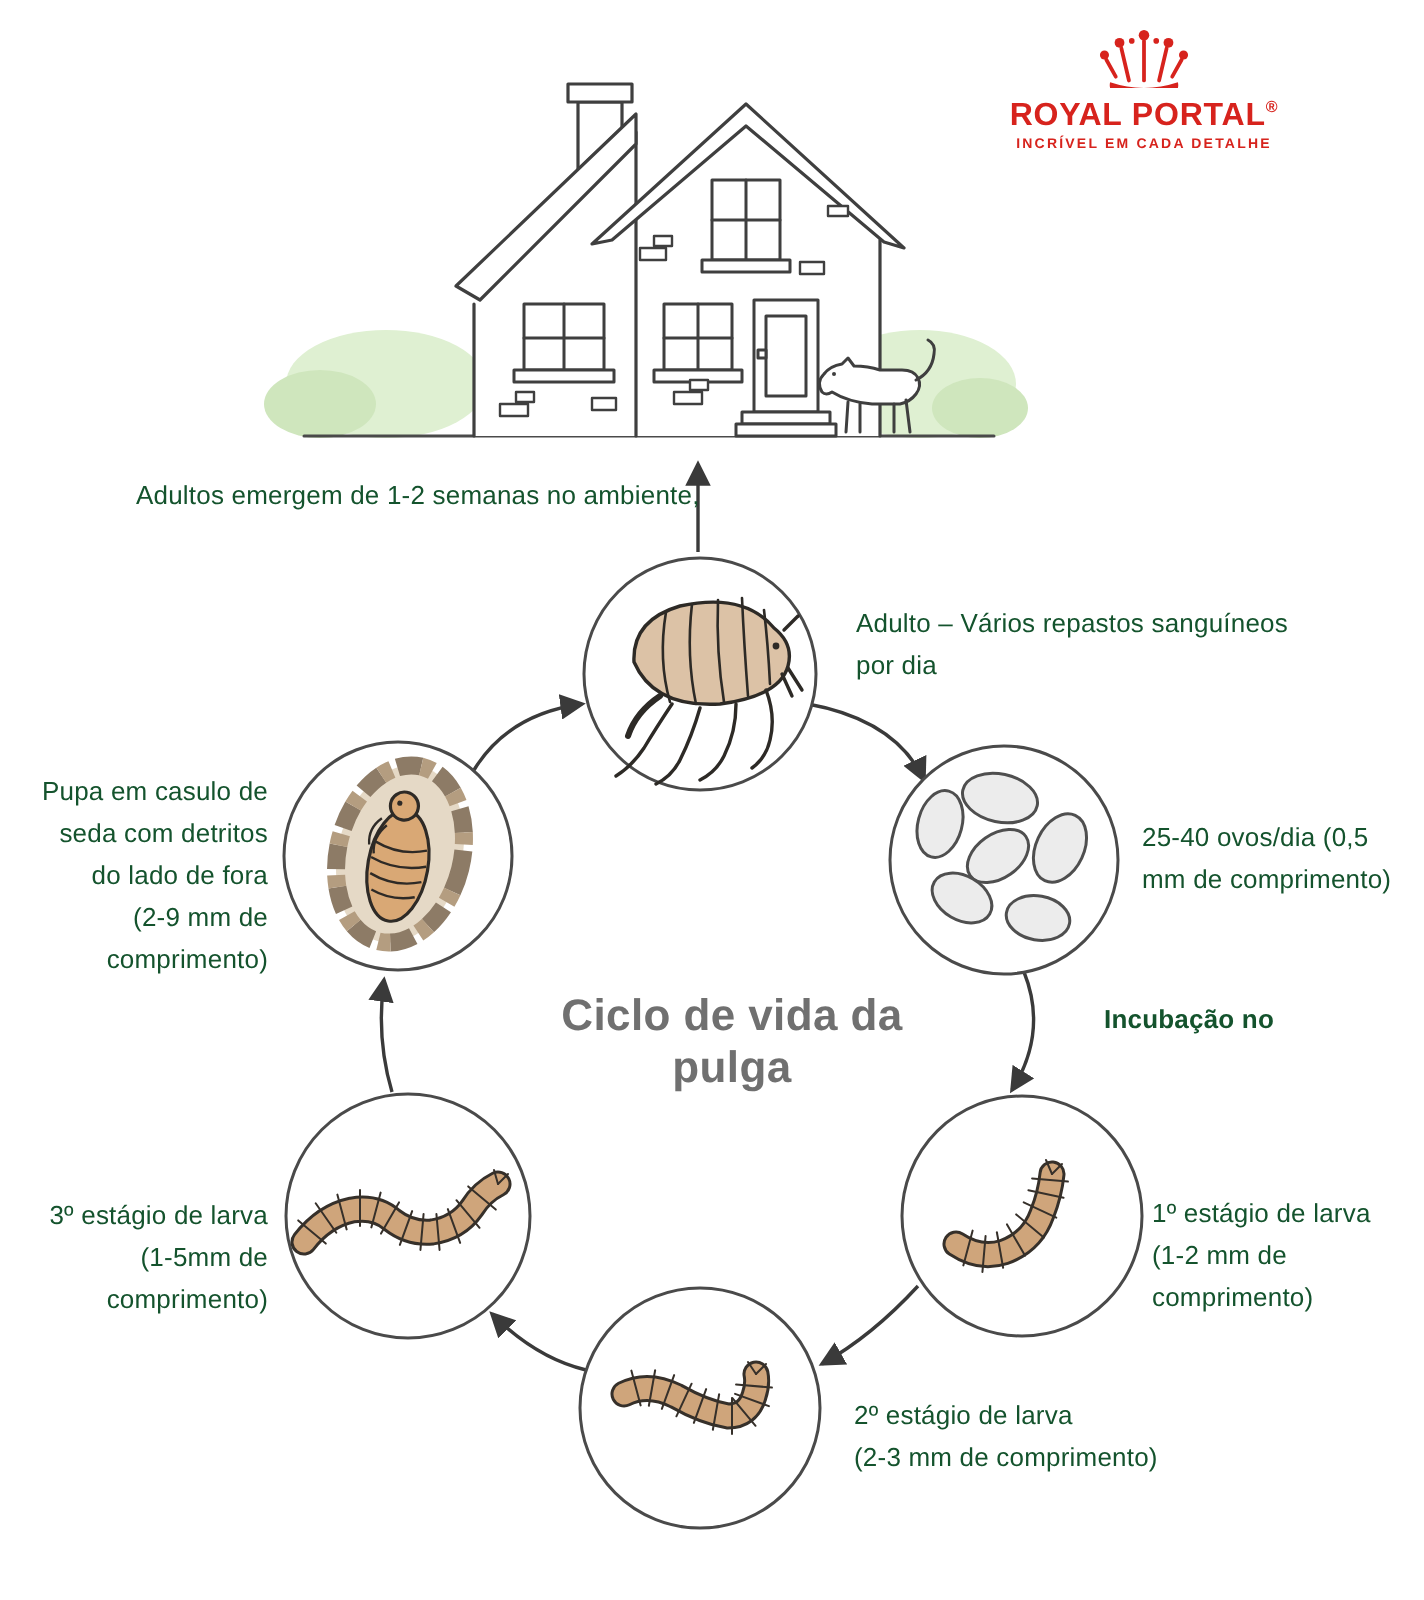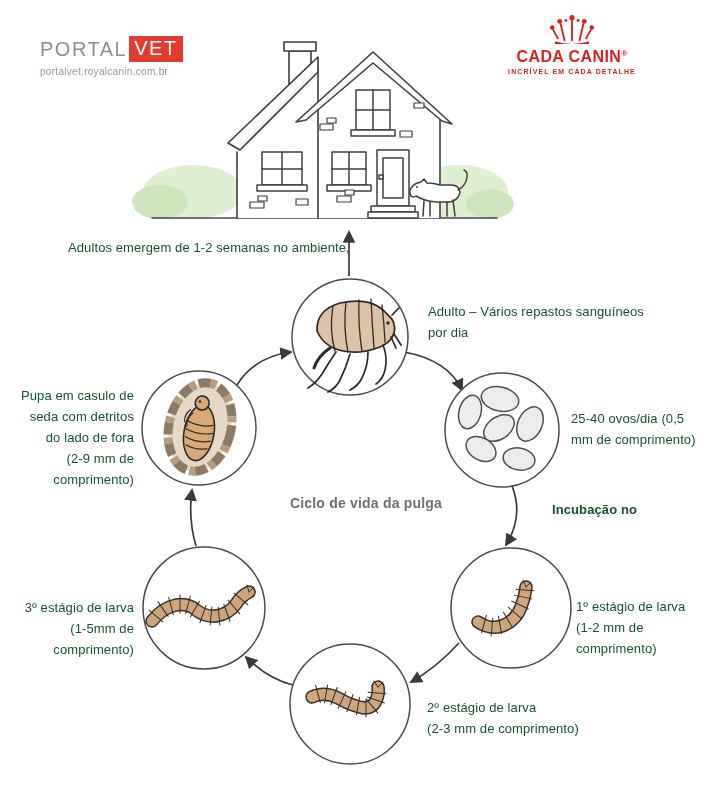--- a/index.html
+++ b/index.html
@@ -8,21 +8,21 @@
     font-family:"Liberation Sans", sans-serif;
   }
   #art{position:absolute;left:0;top:0;}
   .lbl{
     position:absolute;color:#14532d;font-size:13px;line-height:21px;
     white-space:pre-line;letter-spacing:.1px;
   }
   .lbl.right{text-align:right;}
   .title{
     position:absolute;left:256px;top:495px;width:220px;text-align:center;
-    font-weight:bold;font-size:14px;color:#707070;letter-spacing:.2px;
+    font-weight:bold;font-size:22px;color:#707070;letter-spacing:.2px;
   }
   
   .pv{position:absolute;left:40px;top:36px;}
   .pv-row{display:flex;align-items:center;}
   .pv-part1{font-size:20px;color:#8f8f8f;letter-spacing:1.5px;}
   .pv-part2{font-size:20px;color:#ffffff;background:#e43b30;padding:1px 5px 2px 5px;margin-left:2px;letter-spacing:1.5px;}
   .pv-url{font-size:10px;color:#a09090;margin-top:4px;letter-spacing:.3px;}
   
   .rc{position:absolute;left:499px;top:12px;width:146px;text-align:center;color:#d7231d;}
   .rc-name{font-size:16px;font-weight:bold;letter-spacing:.4px;white-space:nowrap;}
@@ -243,27 +243,20 @@
             <path d="M-13,12 Q0,17 13,12"></path>
             <path d="M-11,20 Q0,24 11,20"></path>
             <path d="M-12,-16 Q-18,-10 -16,-2"></path>
             <path d="M-9,-13 Q-15,-6 -13,2"></path>
           </g>
         </g>
       </g>
     </g>
   </svg>
 
-  <div class="pv">
-    <div class="pv-row">
-      <span class="pv-part1">PORTAL</span>
-      <span class="pv-part2">VET</span>
-    </div>
-    <div class="pv-url">portalvet.royalcanin.com.br</div>
-  </div>
 
   <div class="rc">
     <svg width="48" height="32" viewBox="-24 -22 48 34">
       <g stroke="#d7231d" stroke-width="2" stroke-linecap="round">
         <line x1="0" y1="8" x2="0" y2="-13"></line>
         <line x1="-8" y1="8" x2="-12" y2="-9"></line>
         <line x1="8" y1="8" x2="12" y2="-9"></line>
         <line x1="-15" y1="6" x2="-20" y2="-3"></line>
         <line x1="15" y1="6" x2="20" y2="-3"></line>
       </g>
@@ -271,21 +264,21 @@
         <circle cx="0" cy="-16" r="2.8"></circle>
         <circle cx="-13" cy="-12" r="2.6"></circle>
         <circle cx="13" cy="-12" r="2.6"></circle>
         <circle cx="-21" cy="-5.5" r="2.4"></circle>
         <circle cx="21" cy="-5.5" r="2.4"></circle>
         <circle cx="-6.5" cy="-13" r="1.5"></circle>
         <circle cx="6.5" cy="-13" r="1.5"></circle>
         <path d="M-18,9 Q0,15 18,9 Q19,13 15,16 Q0,20 -15,16 Q-19,13 -18,9 Z"></path>
       </g>
     </svg>
-    <div class="rc-name"><span>CADA CANIN</span><span class="rc-reg">®</span></div>
+    <div class="rc-name"><span>ROYAL PORTAL</span><span class="rc-reg">®</span></div>
     <div class="rc-tag">INCRÍVEL EM CADA DETALHE</div>
   </div>
 
   <div class="title">Ciclo de vida da pulga</div>
 
   <div class="lbl" style="left:68px;top:237px;white-space:nowrap;">Adultos emergem de 1-2 semanas no ambiente,</div>
   <div class="lbl" style="left:552px;top:499px;white-space:nowrap;font-weight:bold;">Incubação no</div>
 
   <div class="lbl" style="left:428px;top:301px;width:240px;">Adulto – Vários repastos sanguíneos
 por dia</div>

